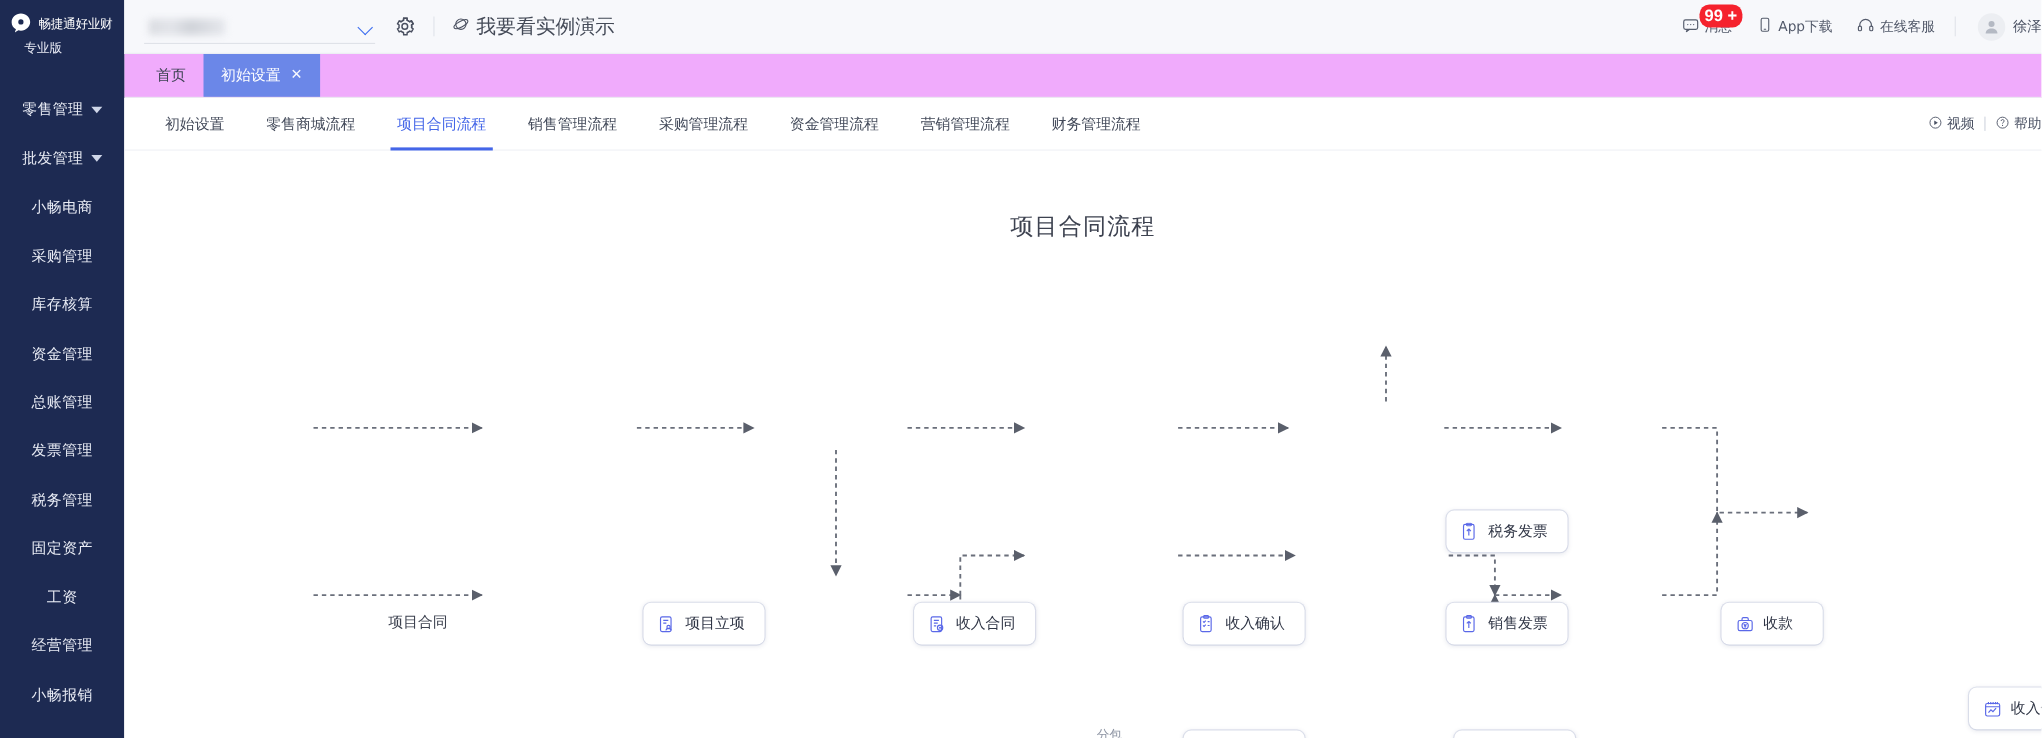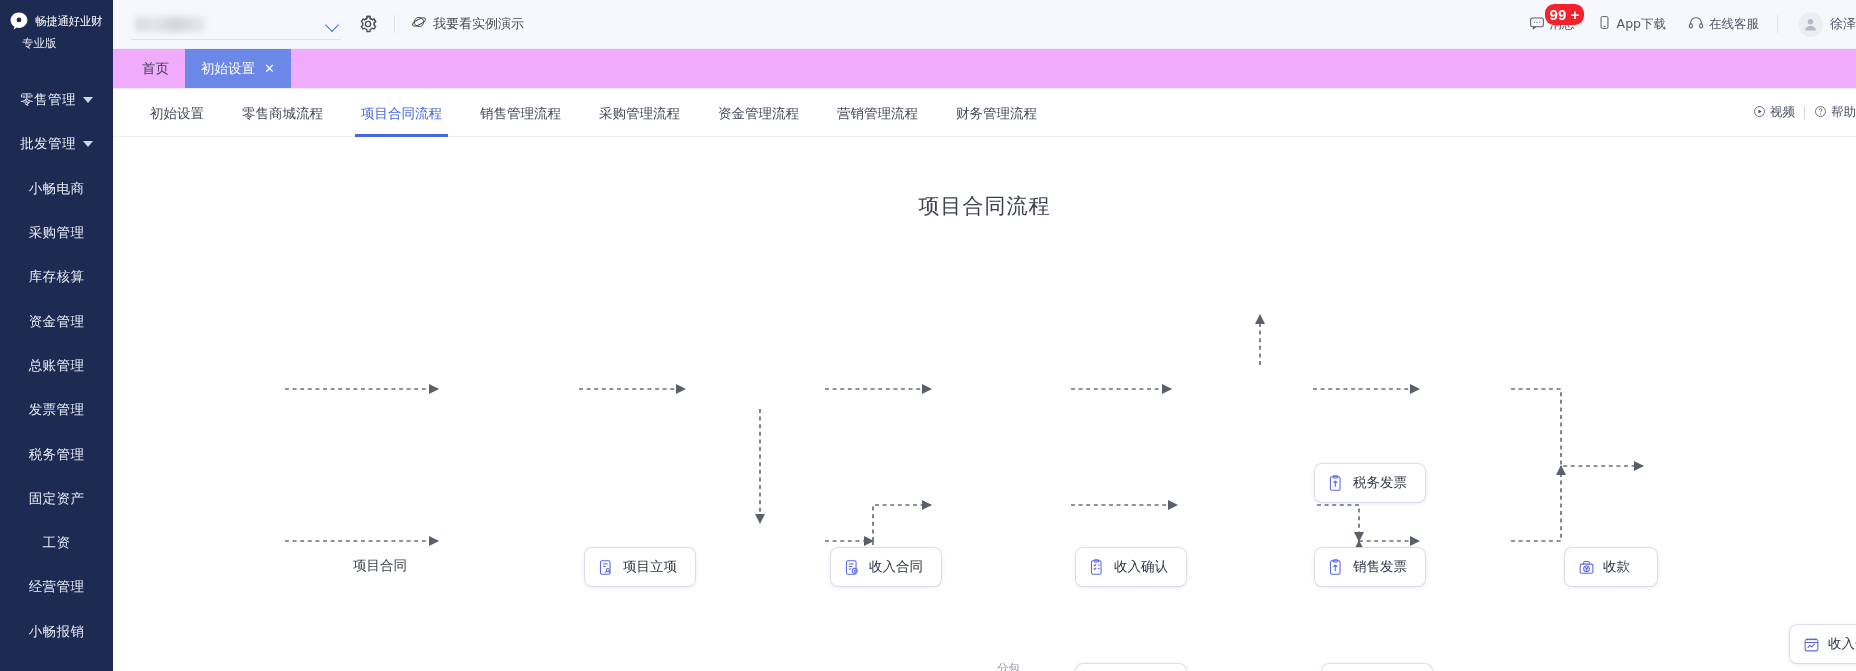--- a/index.html
+++ b/index.html
@@ -54,22 +54,22 @@
   }
   .chev-down { width:14px; height:14px; position:relative; margin-left:auto; margin-right:6px;}
   .chev-down::before{
     content:""; position:absolute; left:1px; top:3px; width:9px; height:9px;
     border-right:1.6px solid #3b6df0; border-bottom:1.6px solid #3b6df0;
     transform: rotate(45deg);
   }
   .gear-btn { margin-left:12px; width:20px; height:20px; cursor:pointer; }
   .vdiv { width:1px; height:18px; background:#e0e3e9; margin:0 16px; }
   .demo-link { display:flex; align-items:center; gap:6px; color:#3f4category; }
-  .demo-link { display:flex; align-items:center; gap:6px; color:#444a57; font-size:13px;
-    cursor:pointer; font-family:Liberation Serif, serif;}
+  .demo-link { display:flex; align-items:center; gap:6px; color:#444a57; font-size:18px;
+    cursor:pointer; font-family:Liberation Sans, sans-serif;}
   .topbar-right { margin-left:auto; display:flex; align-items:center; padding-right:0px; }
   .tb-item { display:flex; align-items:center; gap:5px; font-size:12.5px; color:#515869;
              margin-left:22px; cursor:pointer; position:relative;
              font-family:"DejaVu Sans","Liberation Sans",sans-serif;}
   .badge99 {
     position:absolute; left:16px; top:-11px; background:#f5222d; color:#fff;
     font-size:15px; line-height:1; padding:3px 5px 3.5px 5px; border-radius:9px;
     font-family:"Liberation Sans",sans-serif; font-weight:bold; white-space:nowrap;text-align:right;
   }
   .avatar {

